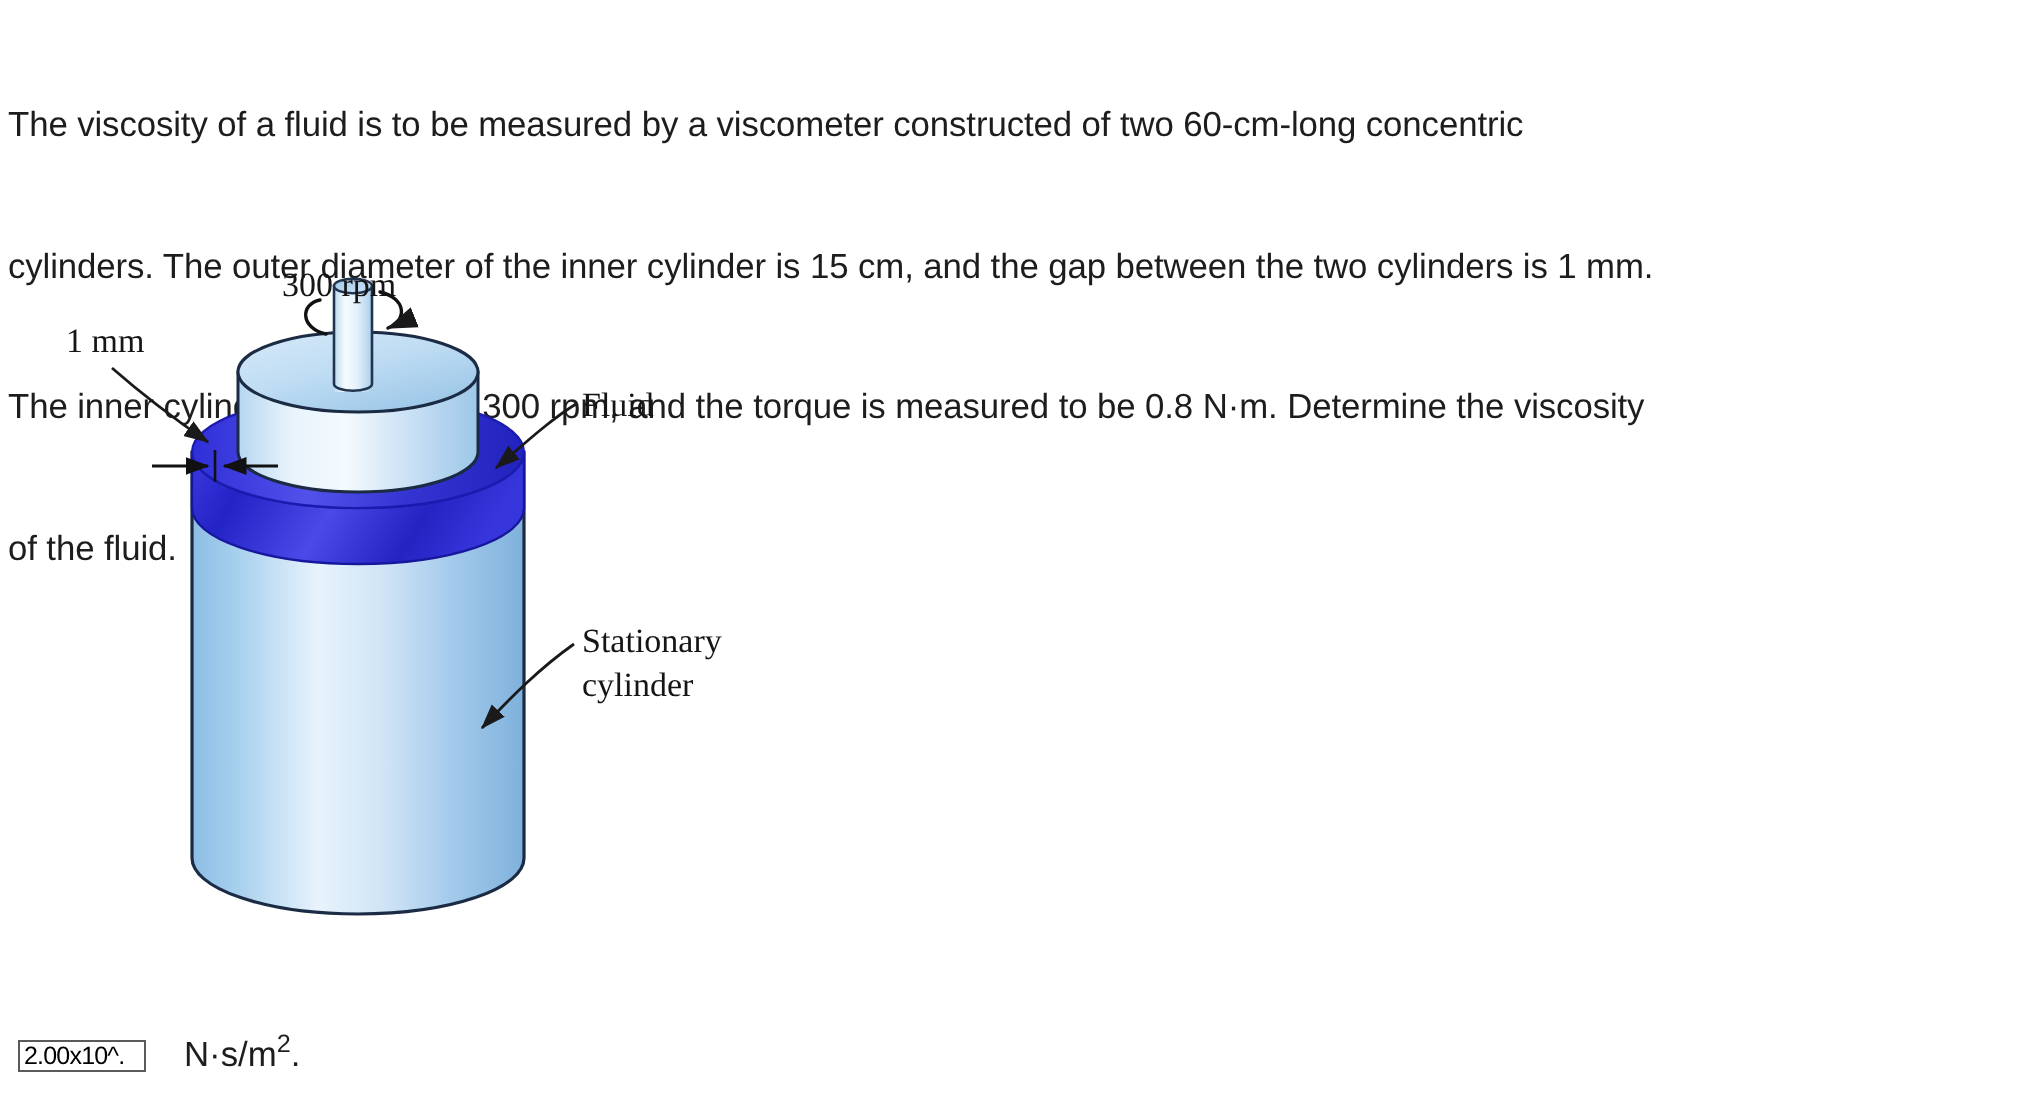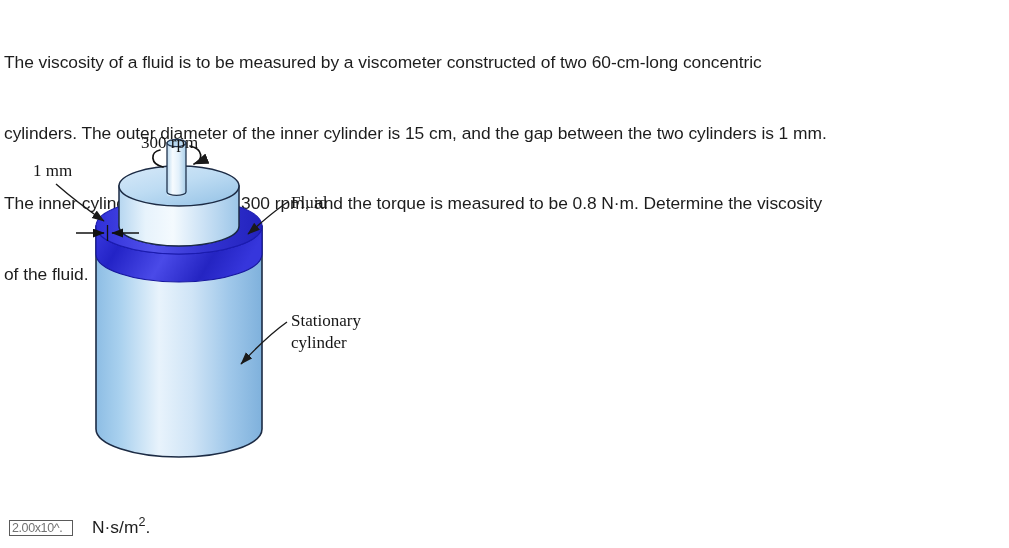--- a/index.html
+++ b/index.html
@@ -58,21 +58,21 @@
     line-height: 22px;
     color: #1d1d1d;
     white-space: nowrap;
     display: flex;
     align-items: baseline;
   }
   #answer-line .atext { display: inline-block; }
   #answer-input {
     font-family: "Liberation Sans", sans-serif;
     font-size: 12.5px;
-    color: #737373;
+    color: #000000;
     border: 1px solid #5a5a5a;
     background: #ffffff;
     width: 64px;
     height: 16px;
     line-height: 14px;
     padding: 0px 2px;
     margin: 0 5px;
     box-sizing: border-box;
     position: relative;
     top: -1px;

